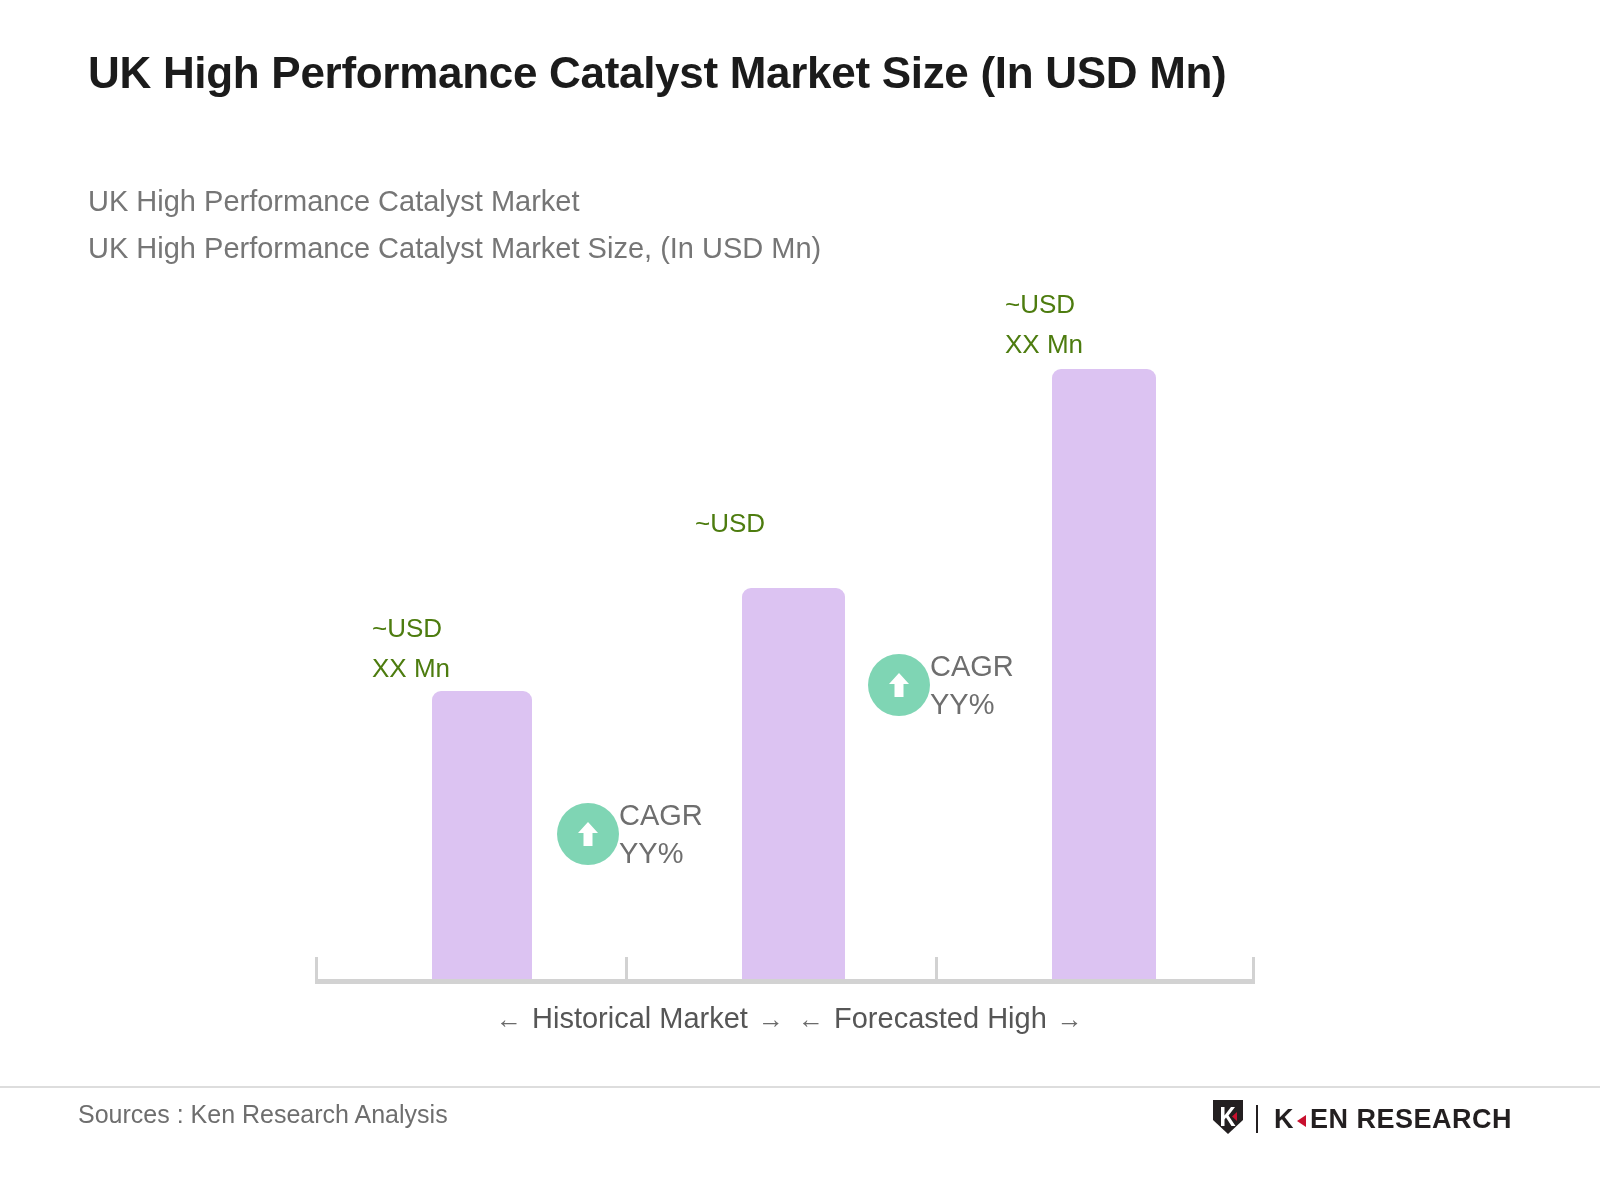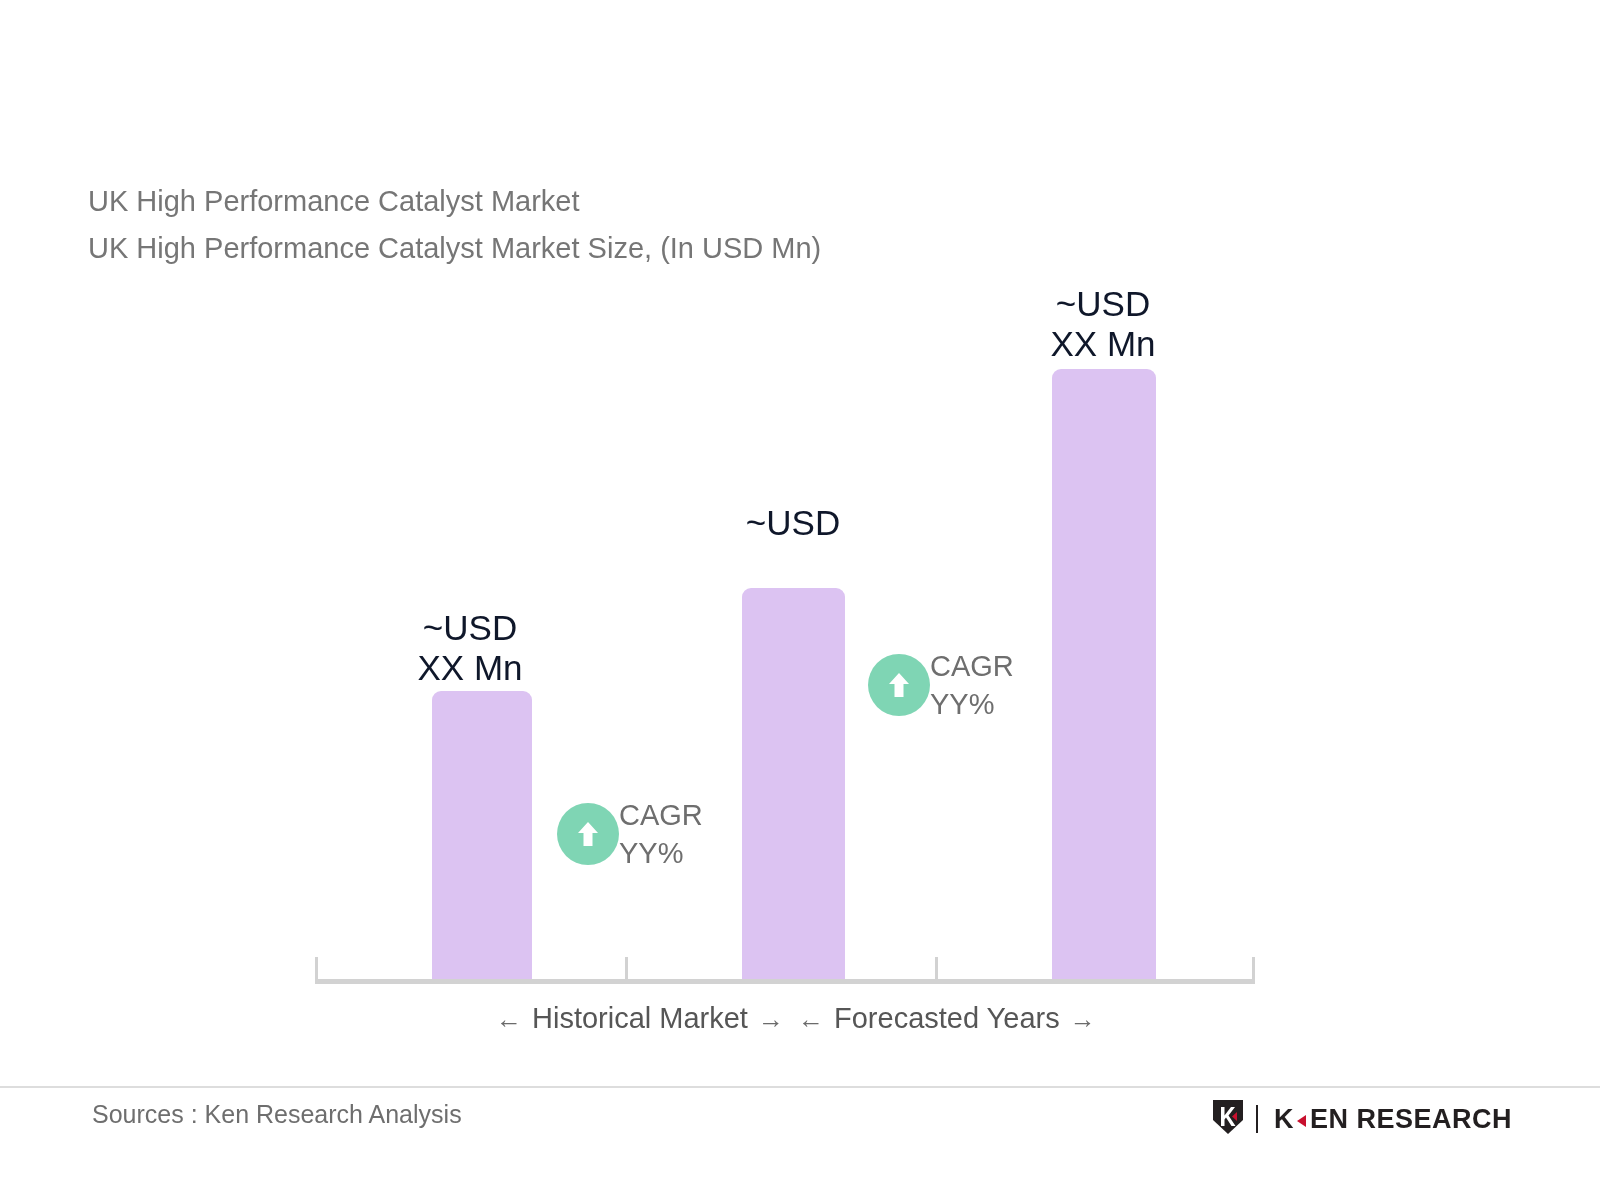--- a/index.html
+++ b/index.html
@@ -51,24 +51,24 @@
   }
 
   .bar {
     position: absolute;
     background: #dcc3f2;
     border-radius: 9px 9px 0 0;
   }
 
   .bar-label {
     position: absolute;
-    font-size: 35px;
-    color: #0f172a;
+    font-size: 26px;
+    color: #4d7c0f;
     line-height: 40px;
-    text-align: center;
+    text-align: left;
   }
   .bar-label div { white-space: nowrap; }
 
   
   .cagr {
     position: absolute;
     display: flex;
     align-items: center;
   }
   .cagr-circle {
@@ -125,21 +125,21 @@
   .footer-rule {
     position: absolute;
     left: 0;
     top: 1086px;
     width: 1600px;
     height: 2px;
     background: #dddddd;
   }
   .sources {
     position: absolute;
-    left: 92px;
+    left: 78px;
     top: 1100px;
     font-size: 25px;
     color: #6e6e6e;
     white-space: nowrap;
   }
   .logo {
     position: absolute;
     right: 88px;
     top: 1098px;
     display: flex;
@@ -160,20 +160,21 @@
     height: 28px;
     background: #231f20;
     margin: 0 7px 0 2px;
   }
 </style>
 </head>
 <body>
 
 <div class="slide">
 
+  <div class="title">UK High Performance Catalyst Market Size (In USD Mn)</div>
 
   <div class="subtitle">
     <div>UK High Performance Catalyst Market</div>
     <div>UK High Performance Catalyst Market Size, (In USD Mn)</div>
   </div>
 
   <div class="plot">
 
     <div class="bar-label" style="left:372px; top:608px; width:196px;">
       <div>~USD</div>
@@ -223,21 +224,21 @@
     <div class="tick" style="left:1252px;"></div>
 
     <div class="axis-caption" style="left:496px;">
       <span class="arrow-glyph">←</span>
       <span>Historical Market</span>
       <span class="arrow-glyph">→</span>
     </div>
 
     <div class="axis-caption" style="left:798px;">
       <span class="arrow-glyph">←</span>
-      <span>Forecasted Years</span>
+      <span>Forecasted High</span>
       <span class="arrow-glyph">→</span>
     </div>
   </div>
 
   <div class="footer-rule"></div>
   <div class="sources">Sources : Ken Research Analysis</div>
 
   <div class="logo">
     <span>
       <svg width="34" height="38" viewBox="0 0 34 38" aria-hidden="true">

